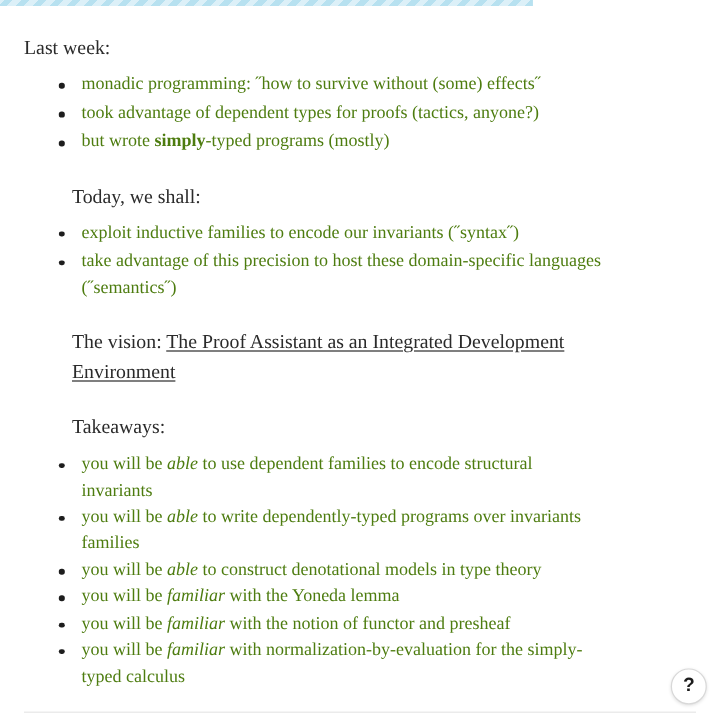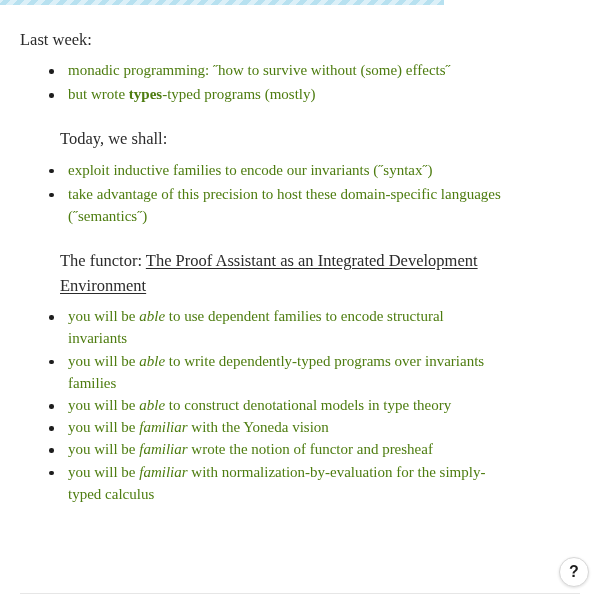--- a/index.html
+++ b/index.html
@@ -124,37 +124,39 @@
 
 <div id="progress-track">
   <div id="progress-fill" style="width: 74%;"></div>
 </div>
 
 <div id="slide-content">
 
   <p class="para">Last week:</p>
   <ul class="bullets" id="list-last-week">
       <li><span>monadic programming: ˝how to survive without (some) effects˝</span></li>
-      <li><span>but wrote </span><b>types</b><span>-typed programs (mostly)</span></li>
+      <li><span>took advantage of dependent types for proofs (tactics, anyone?)</span></li>
+      <li><span>but wrote </span><b>simply</b><span>-typed programs (mostly)</span></li>
     </ul>
 
   <p class="para spaced-top">Today, we shall:</p>
   <ul class="bullets" id="list-today">
       <li><span>exploit inductive families to encode our invariants (˝syntax˝)</span></li>
       <li><span>take advantage of this precision to host these domain-specific languages (˝semantics˝)</span></li>
     </ul>
 
-  <p class="para spaced-top"><span>The functor: </span><a href="#" class="doclink">The Proof Assistant as an Integrated Development Environment</a></p>
+  <p class="para spaced-top"><span>The vision: </span><a href="#" class="doclink">The Proof Assistant as an Integrated Development Environment</a></p>
 
+  <p class="para spaced-top">Takeaways:</p>
   <ul class="bullets tight" id="list-takeaways">
       <li><span>you will be </span><i>able</i><span> to use dependent families to encode structural invariants</span></li>
       <li><span>you will be </span><i>able</i><span> to write dependently-typed programs over invariants families</span></li>
       <li><span>you will be </span><i>able</i><span> to construct denotational models in type theory</span></li>
-      <li><span>you will be </span><i>familiar</i><span> with the Yoneda vision</span></li>
-      <li><span>you will be </span><i>familiar</i><span> wrote the notion of functor and presheaf</span></li>
+      <li><span>you will be </span><i>familiar</i><span> with the Yoneda lemma</span></li>
+      <li><span>you will be </span><i>familiar</i><span> with the notion of functor and presheaf</span></li>
       <li><span>you will be </span><i>familiar</i><span> with normalization-by-evaluation for the simply-typed calculus</span></li>
     </ul>
 
 </div>
 
 <div id="help-button">
   <span>?</span>
 </div>
 
 <div id="bottom-divider"></div>

